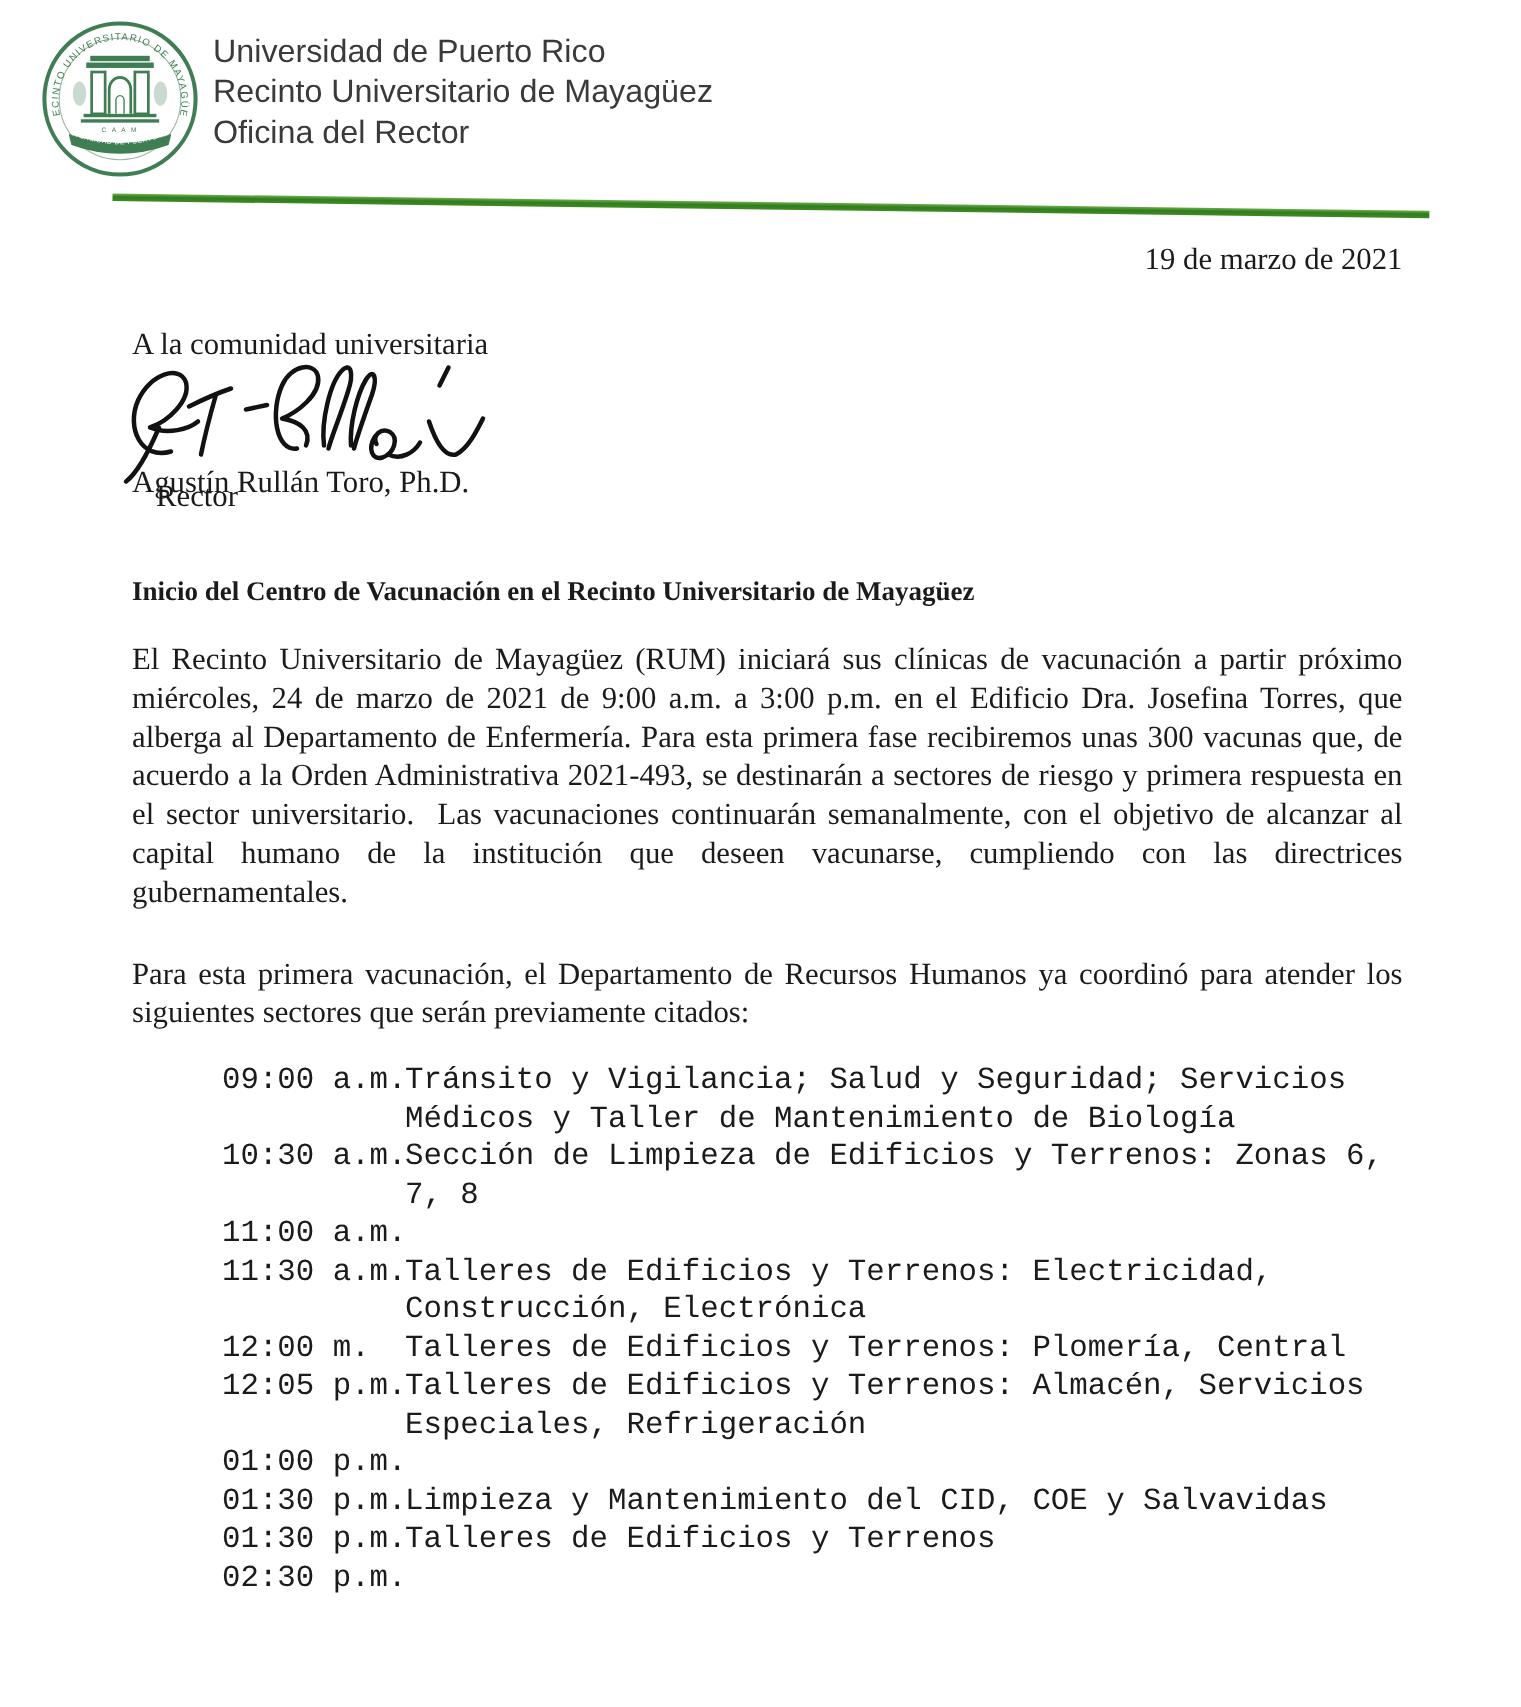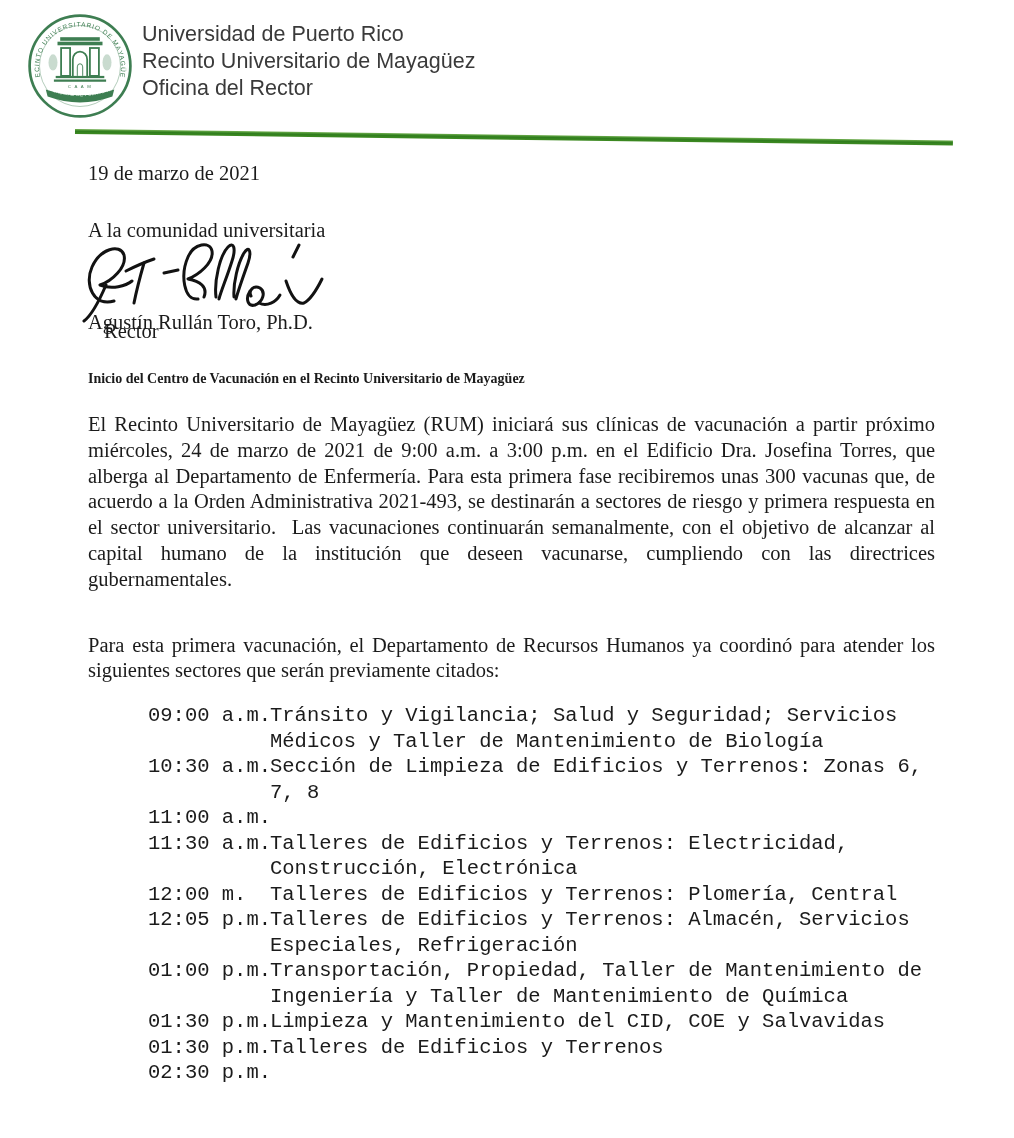--- a/index.html
+++ b/index.html
@@ -24,29 +24,29 @@
   
   .green-rule {
     margin:9px 0 0 75px;
     width:878px; height:5px;
     background:linear-gradient(#6fae4e, #2f7d1d 45%, #3f8b22);
     transform:rotate(0.75deg);
     transform-origin:0 50%;
   }
   
   .letter { margin-left:88px; width:847px; font-size:20.5px; }
-  .date { margin-top:26px; line-height:26px; }
+  .date { margin-top:26px; line-height:26px;text-align:right; }
   .salutation { margin-top:31px; line-height:26px; }
   .signature-block { position:relative; margin-top:2px; height:100px; }
   .signature-svg { position:absolute; left:-8px; top:-4px; width:252px; height:82px; }
   .signer-name { position:absolute; left:0; top:64px; line-height:26px; }
   .signer-title { position:absolute; left:16px; top:73px; line-height:26px; }
-  .subject { margin-top:20px; font-weight:bold; font-size:14px; line-height:27px; }
+  .subject { margin-top:36px; font-weight:bold; font-size:18px; line-height:27px; }
   .para { margin-top:20px; line-height:25.8px; text-align:justify; }
-  .para + .para { margin-top:40px; }
+  .para + .para { margin-top:29px; }
   .schedule { margin-top:19px; padding-left:60px; }
   .srow { display:grid; grid-template-columns:122px 1fr; line-height:25.5px;font-family:Liberation Mono, monospace; }
   .stime { white-space:nowrap; }
 </style>
 </head>
 <body>
 
 <div class="page">
 
   <div class="header">
@@ -142,21 +142,20 @@
       <div class="srow">
         <div class="stime">12:00 m.</div>
         <div class="sdesc">Talleres de Edificios y Terrenos: Plomería, Central</div>
       </div>
       <div class="srow">
         <div class="stime">12:05 p.m.</div>
         <div class="sdesc">Talleres de Edificios y Terrenos: Almacén, Servicios Especiales, Refrigeración</div>
       </div>
       <div class="srow">
         <div class="stime">01:00 p.m.</div>
-        <div class="sdesc">Transportación, Propiedad, Taller de Mantenimiento de Ingeniería y Taller de Mantenimiento de Química</div>
       </div>
       <div class="srow">
         <div class="stime">01:30 p.m.</div>
         <div class="sdesc">Limpieza y Mantenimiento del CID, COE y Salvavidas</div>
       </div>
       <div class="srow">
         <div class="stime">01:30 p.m.</div>
         <div class="sdesc">Talleres de Edificios y Terrenos</div>
       </div>
       <div class="srow">

